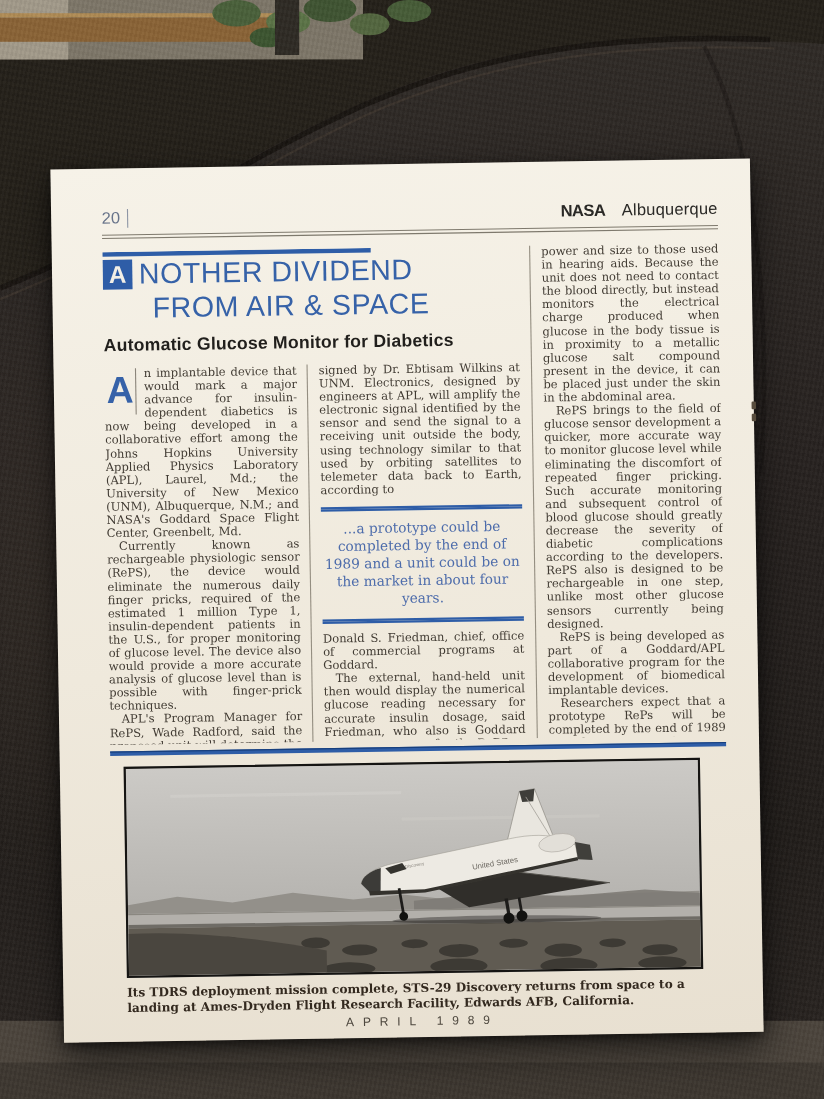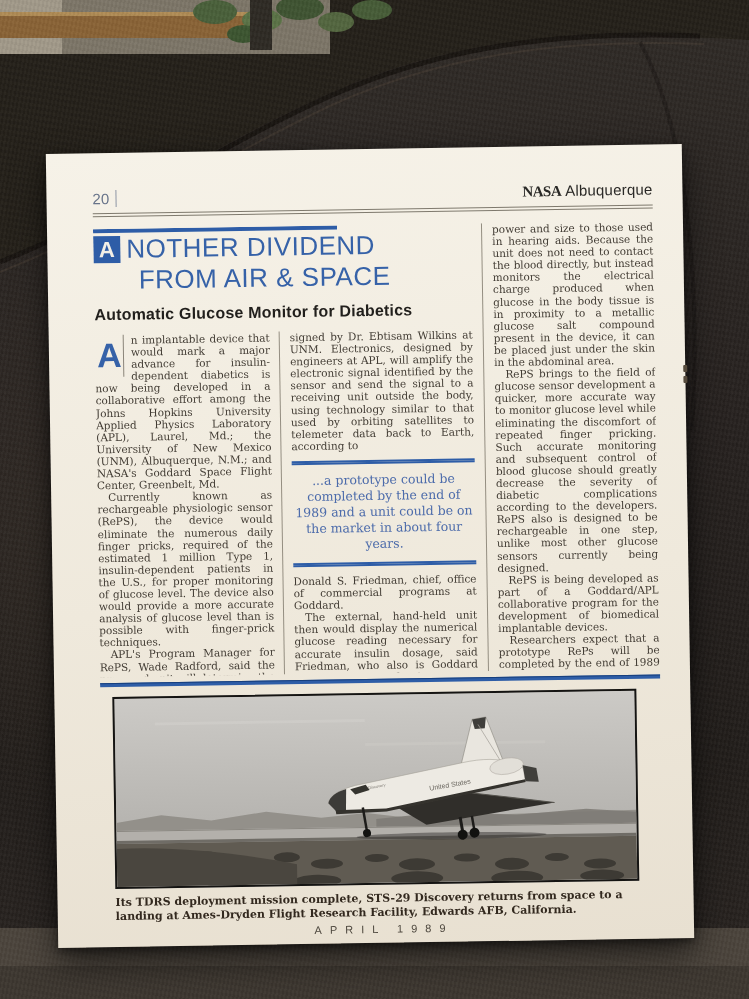--- a/index.html
+++ b/index.html
@@ -25,21 +25,21 @@
     background:linear-gradient(175deg,#f6f2e8 0%,#efe9dc 55%,#e8e0d1 100%);
     box-shadow:0 14px 34px rgba(0,0,0,.6), 0 3px 9px rgba(0,0,0,.45);
   }
   .page-inner { position:absolute; inset:0; padding:30px 30px 0 46px; }
   .staple { position:absolute; right:-2px; width:4px; height:7px; background:#574c3d; border-radius:1px; }
 
   
   .hdr { display:flex; justify-content:space-between; align-items:flex-end; height:24px; }
   .pgnum { font-size:15px; color:#68748a; padding-right:6px; border-right:1px solid #8e96a5; line-height:1.15; }
   .brand { font-size:15px; color:#2a2926; letter-spacing:.2px; }
-  .brand .nasa { font-family:Liberation Serif, serif; font-weight:bold; letter-spacing:-.5px; margin-right:4px; }
+  .brand .nasa { font-family:Liberation Sans, sans-serif; font-weight:bold; letter-spacing:-.5px; margin-right:15px; }
   .hdr-rule { margin-top:6px; height:4px; border-top:1px solid #7e796d; border-bottom:1px solid #7e796d; }
 
   
   .content { display:flex; margin-top:12px; height:448px; overflow:hidden; }
   .left-zone { flex:0 0 378px; width:378px; }
   .col3 { flex:1; border-left:1px solid #948e81; margin-left:10px; padding-left:10px; }
 
   .title-rule { height:4px; background:#2e5da7; width:244px; }
   .title-row { margin-top:3px; display:flex; align-items:flex-start; }
   .a-box { flex:0 0 27px; width:27px; height:27px; background:#2e5da7; color:#f2efe6;

